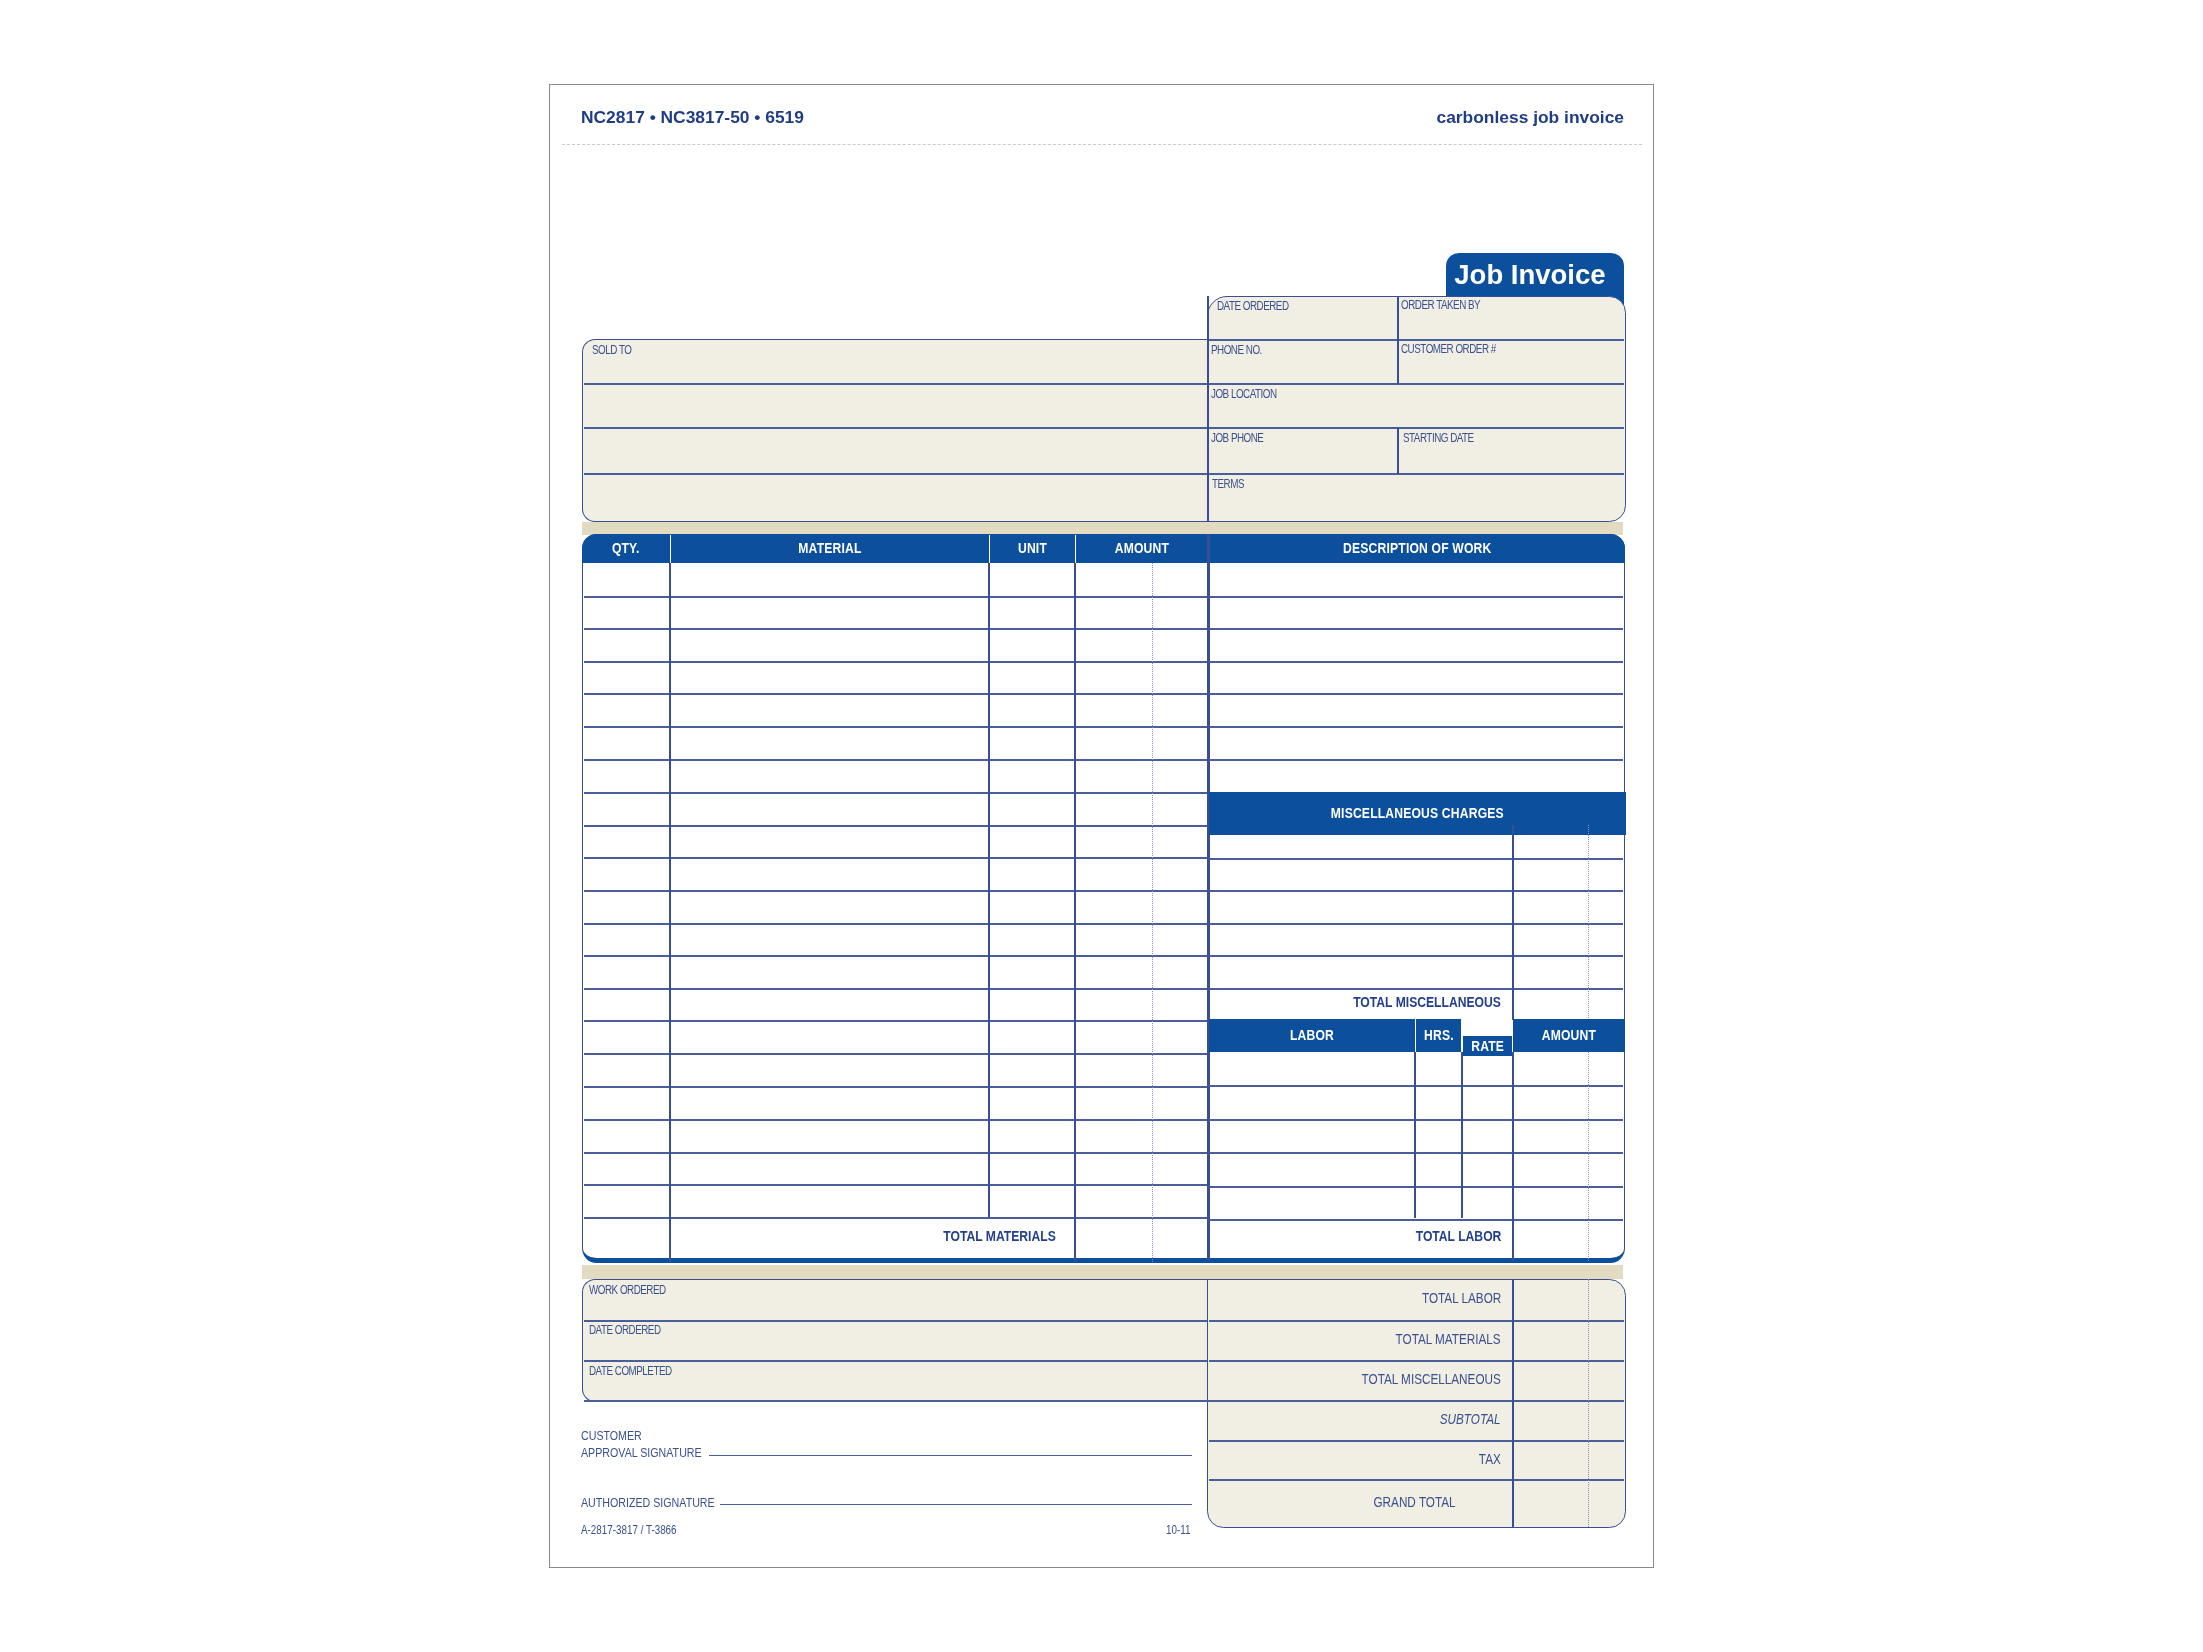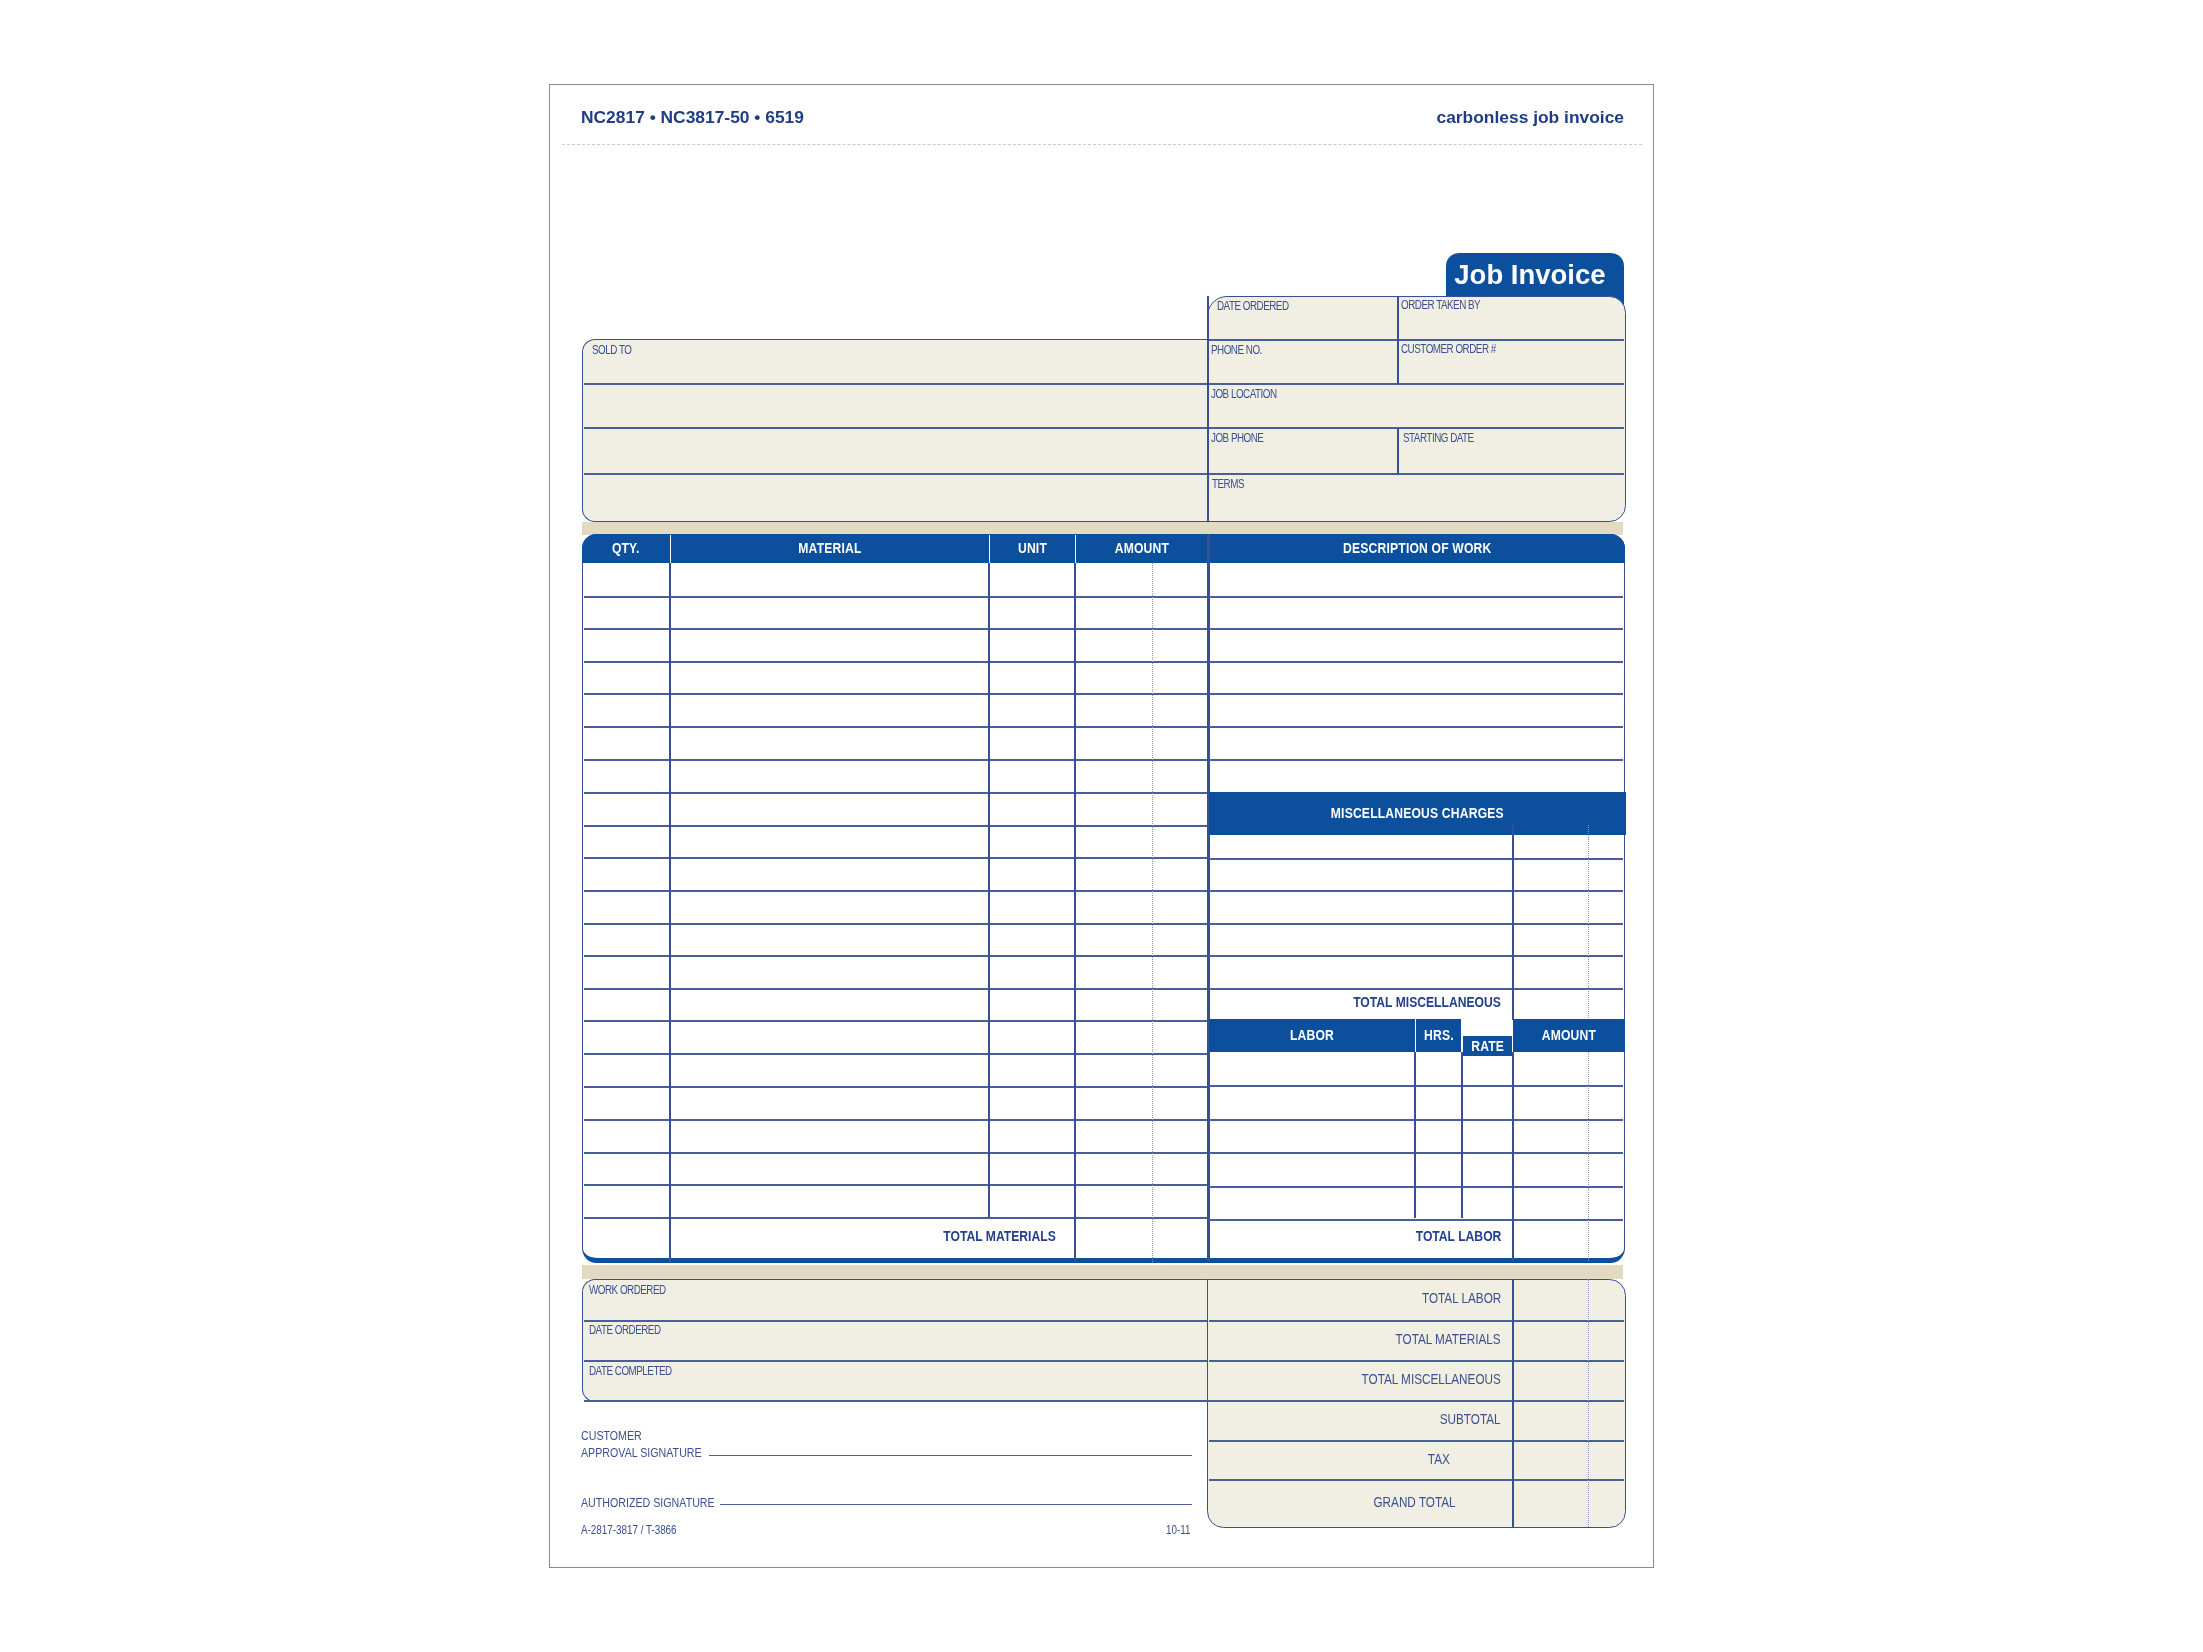--- a/index.html
+++ b/index.html
@@ -171,23 +171,23 @@
 <div class="lbl" style="left:589px; top:1364px;">DATE COMPLETED</div>
 
 <div class="abs box tan" style="left:1207px; top:1279px; width:419px; height:249px; border-radius:0 16.5px 16.5px 16.5px;"></div>
 <div id="summary-grid">
     <div class="sumlbl" style="left: 1267px; width: 234px; top: 1291px;"><span>TOTAL LABOR</span></div>
     <div class="hline" style="left: 1209px; width: 415px; top: 1320px;"></div>
     <div class="sumlbl" style="left: 1267px; width: 234px; top: 1332px;"><span>TOTAL MATERIALS</span></div>
     <div class="hline" style="left: 1209px; width: 415px; top: 1360px;"></div>
     <div class="sumlbl" style="left: 1267px; width: 234px; top: 1372px;"><span>TOTAL MISCELLANEOUS</span></div>
     <div class="hline" style="left: 584px; width: 1040px; top: 1400px;"></div>
-    <div class="sumlbl" style="left: 1267px; width: 234px; top: 1412px;"><span>SUBTOTAL</span></div>
+    <div class="sumlbl" style="left: 1267px; width: 234px; top: 1412px; font-style: italic;"><span>SUBTOTAL</span></div>
     <div class="hline" style="left: 1209px; width: 415px; top: 1440px;"></div>
-    <div class="sumlbl" style="left: 1216px; width: 234px; top: 1452px;"><span>TAX</span></div>
+    <div class="sumlbl" style="left: 1267px; width: 234px; top: 1452px;"><span>TAX</span></div>
     <div class="hline" style="left: 1209px; width: 415px; top: 1479px;"></div>
     <div class="sumlbl" style="left: 1222px; width: 234px; top: 1495px;"><span>GRAND TOTAL</span></div>
   </div>
 <div class="vline" style="left:1512px; top:1279px; height:248px;"></div>
 <div class="vdash" style="left:1588px; top:1279px; height:248px;"></div>
 
 <div class="sig" style="left:581px; top:1428px;">CUSTOMER</div>
 <div class="sig" style="left:581px; top:1445px;">APPROVAL SIGNATURE</div>
 <div class="abs" style="left:709px; top:1455px; width:483px; border-top:1.8px solid #4a5e9c;"></div>
 <div class="sig" style="left:581px; top:1495px;">AUTHORIZED SIGNATURE</div>

